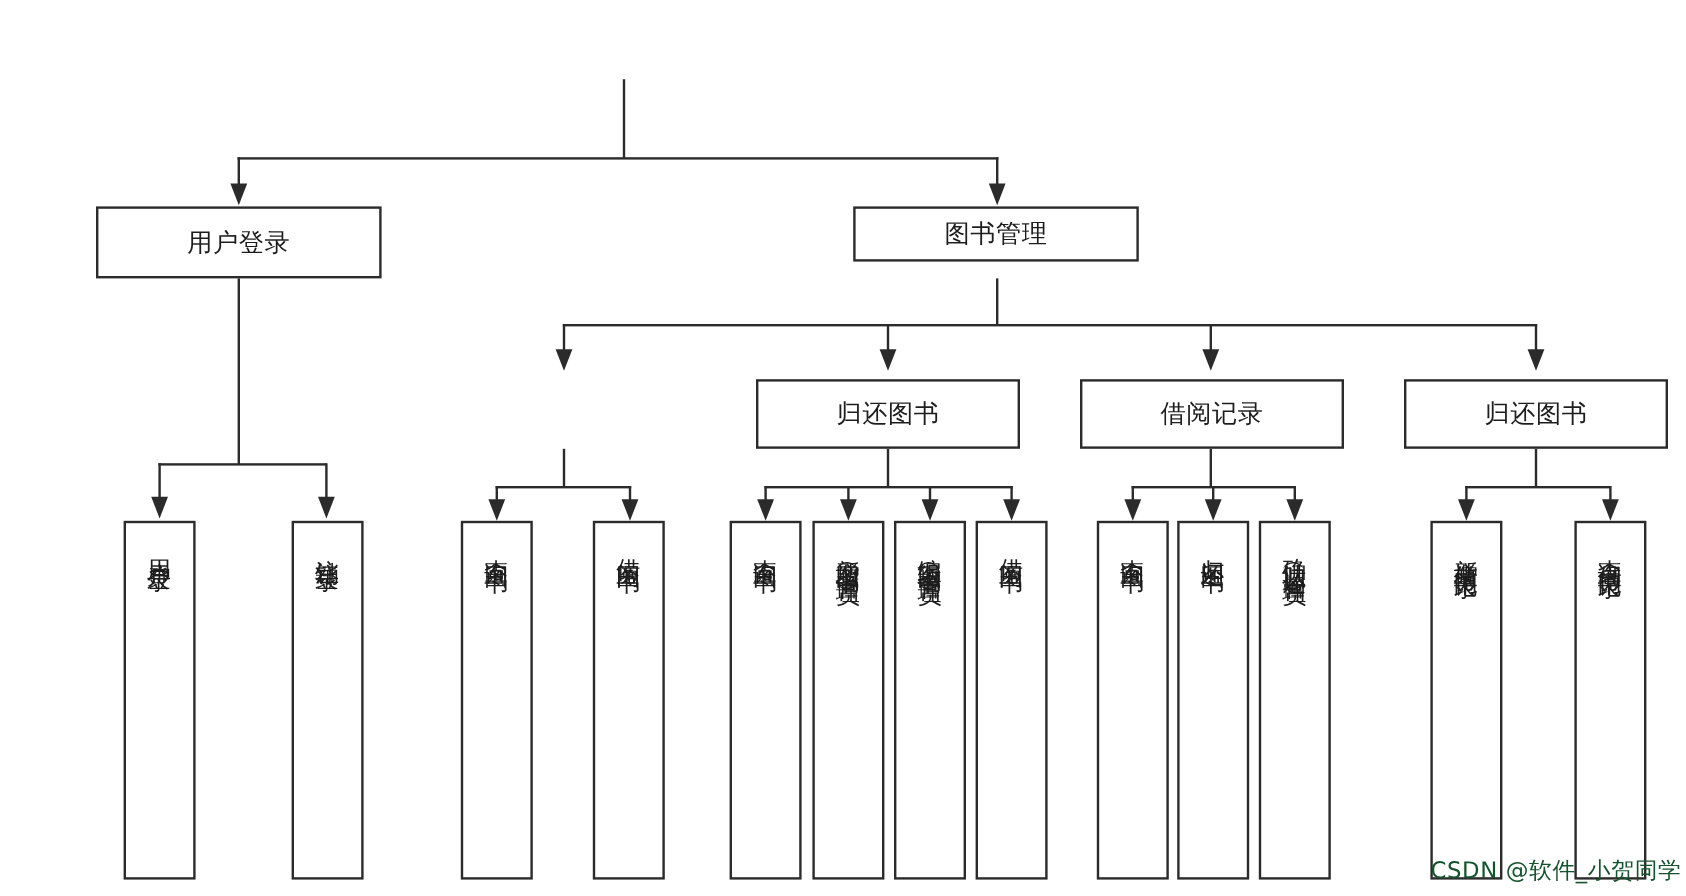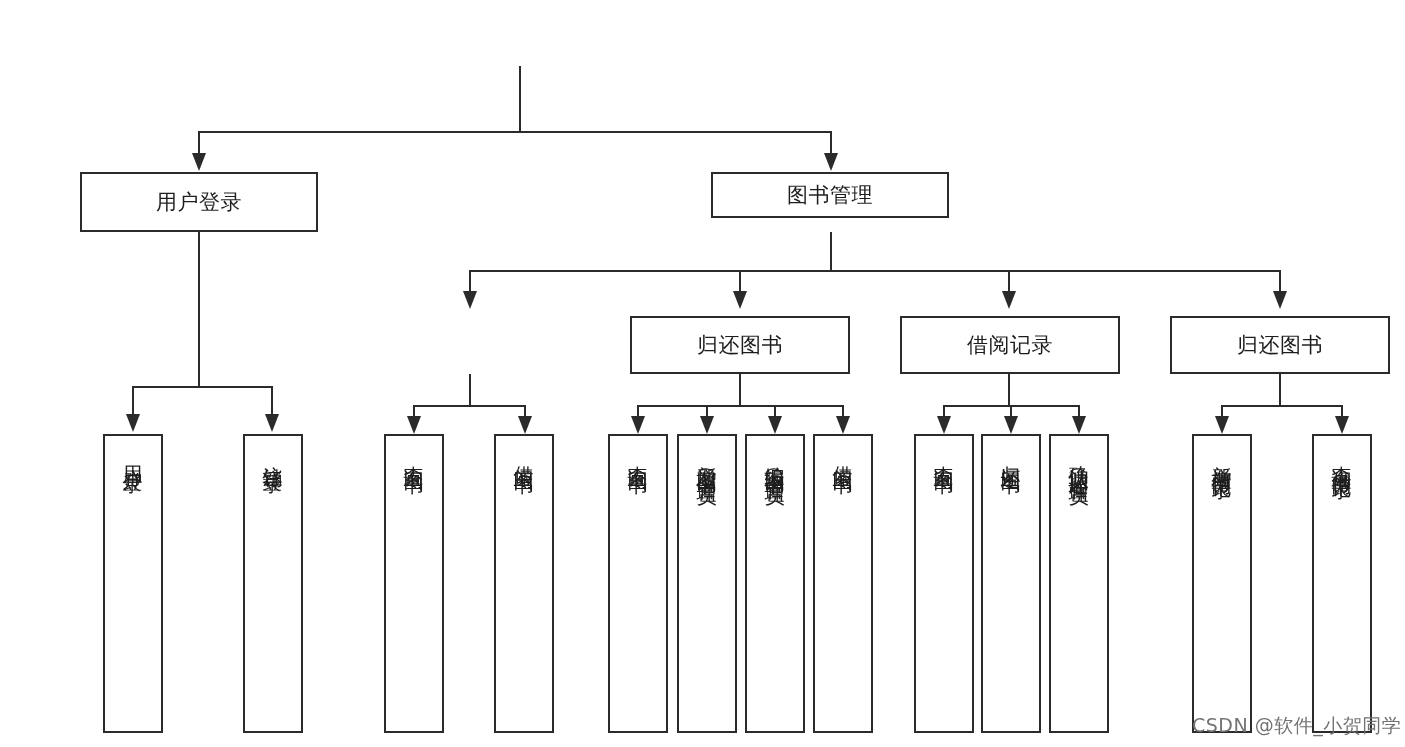--- a/index.html
+++ b/index.html
@@ -66,21 +66,21 @@
     position: absolute;
     width: 0;
     height: 0;
     border-left: 7px solid transparent;
     border-right: 7px solid transparent;
     border-top: 18px solid #2b2b2b;
   }
   
   #watermark {
     position: absolute;
-    color: #737373;
+    color: #14532d;
     font-size: 19px;
     white-space: nowrap;
     letter-spacing: 0.5px;
   }
 </style>
 </head>
 <body>
 
 <div id="canvas">
 

